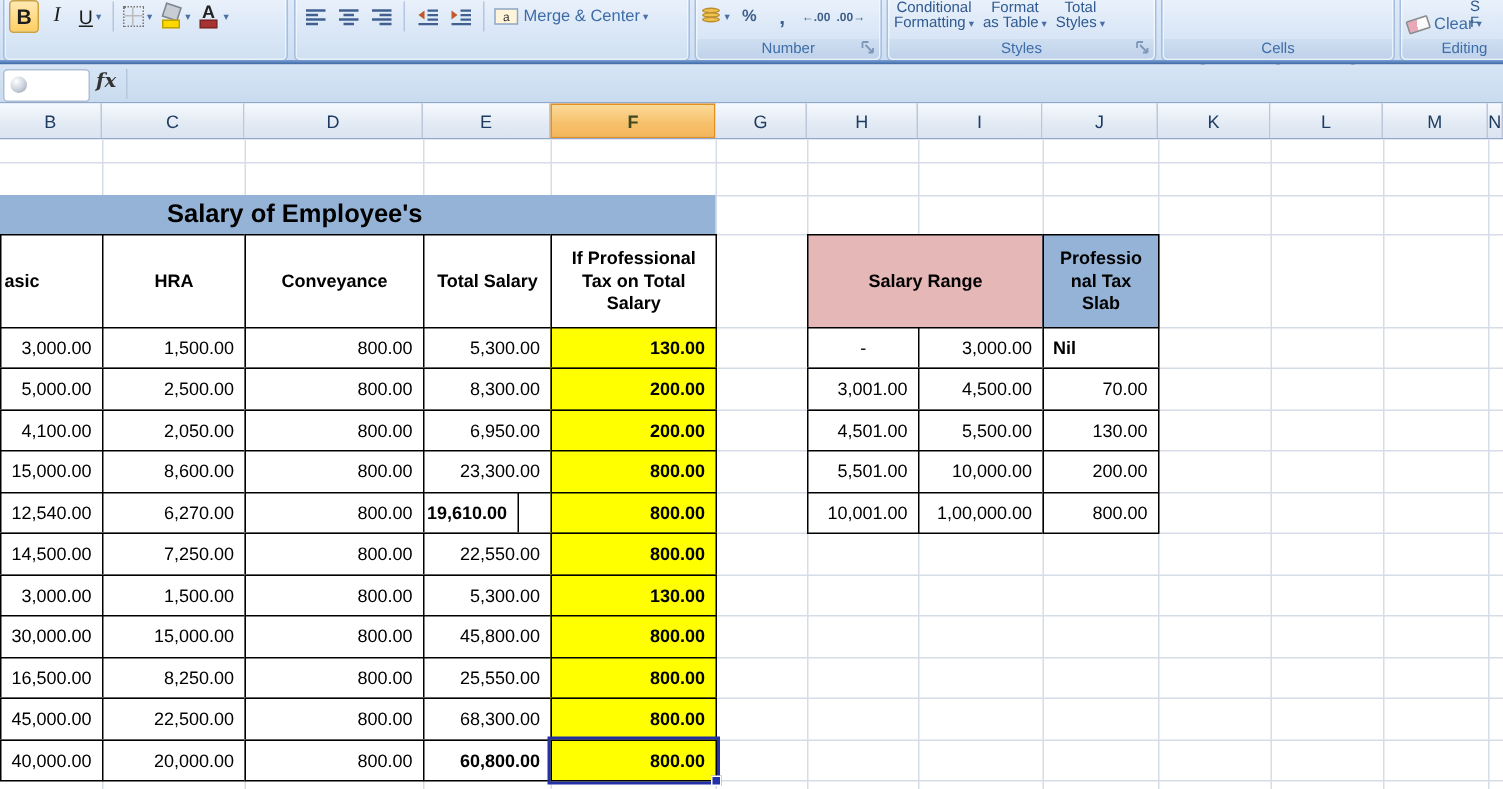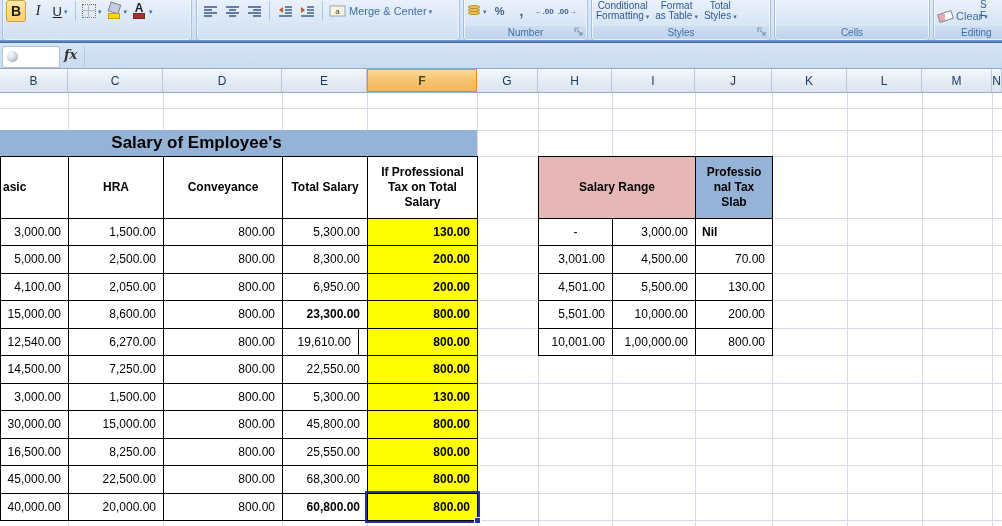--- a/index.html
+++ b/index.html
@@ -362,26 +362,26 @@
         <div class="tcell num" style="left: 282px; top: 152px; width: 86px; height: 28.5px;">8,300.00</div>
         <div class="tcell num tax" style="left: 367px; top: 152px; width: 111px; height: 28.5px; background: rgb(255, 255, 0);">200.00</div>
         <div class="tcell num" style="left: 0px; top: 179.5px; width: 69px; height: 28.5px;">4,100.00</div>
         <div class="tcell num" style="left: 68px; top: 179.5px; width: 96px; height: 28.5px;">2,050.00</div>
         <div class="tcell num" style="left: 163px; top: 179.5px; width: 120px; height: 28.5px;">800.00</div>
         <div class="tcell num" style="left: 282px; top: 179.5px; width: 86px; height: 28.5px;">6,950.00</div>
         <div class="tcell num tax" style="left: 367px; top: 179.5px; width: 111px; height: 28.5px; background: rgb(255, 255, 0);">200.00</div>
         <div class="tcell num" style="left: 0px; top: 207px; width: 69px; height: 28.5px;">15,000.00</div>
         <div class="tcell num" style="left: 68px; top: 207px; width: 96px; height: 28.5px;">8,600.00</div>
         <div class="tcell num" style="left: 163px; top: 207px; width: 120px; height: 28.5px;">800.00</div>
-        <div class="tcell num" style="left: 282px; top: 207px; width: 86px; height: 28.5px; font-weight: bold;">23,300.00</div>
+        <div class="tcell num" style="left: 282px; top: 207px; width: 86px; height: 28.5px;">23,300.00</div>
         <div class="tcell num tax" style="left: 367px; top: 207px; width: 111px; height: 28.5px; background: rgb(255, 255, 0);">800.00</div>
         <div class="tcell num" style="left: 0px; top: 234.5px; width: 69px; height: 28.5px;">12,540.00</div>
         <div class="tcell num" style="left: 68px; top: 234.5px; width: 96px; height: 28.5px;">6,270.00</div>
         <div class="tcell num" style="left: 163px; top: 234.5px; width: 120px; height: 28.5px;">800.00</div>
-        <div class="tcell num" style="left: 282px; top: 234.5px; width: 77px; height: 28.5px;">19,610.00</div>
+        <div class="tcell num" style="left: 282px; top: 234.5px; width: 64px; height: 28.5px; font-weight: bold;">19,610.00</div>
         <div class="tcell num tax" style="left: 367px; top: 234.5px; width: 111px; height: 28.5px; background: rgb(255, 255, 0);">800.00</div>
         <div class="tcell num" style="left: 0px; top: 262px; width: 69px; height: 28.5px; text-align: center;">14,500.00</div>
         <div class="tcell num" style="left: 68px; top: 262px; width: 96px; height: 28.5px;">7,250.00</div>
         <div class="tcell num" style="left: 163px; top: 262px; width: 120px; height: 28.5px;">800.00</div>
         <div class="tcell num" style="left: 282px; top: 262px; width: 86px; height: 28.5px;">22,550.00</div>
         <div class="tcell num tax" style="left: 367px; top: 262px; width: 111px; height: 28.5px; background: rgb(255, 255, 0);">800.00</div>
         <div class="tcell num" style="left: 0px; top: 289.5px; width: 69px; height: 28.5px;">3,000.00</div>
         <div class="tcell num" style="left: 68px; top: 289.5px; width: 96px; height: 28.5px;">1,500.00</div>
         <div class="tcell num" style="left: 163px; top: 289.5px; width: 120px; height: 28.5px;">800.00</div>
         <div class="tcell num" style="left: 282px; top: 289.5px; width: 86px; height: 28.5px;">5,300.00</div>

